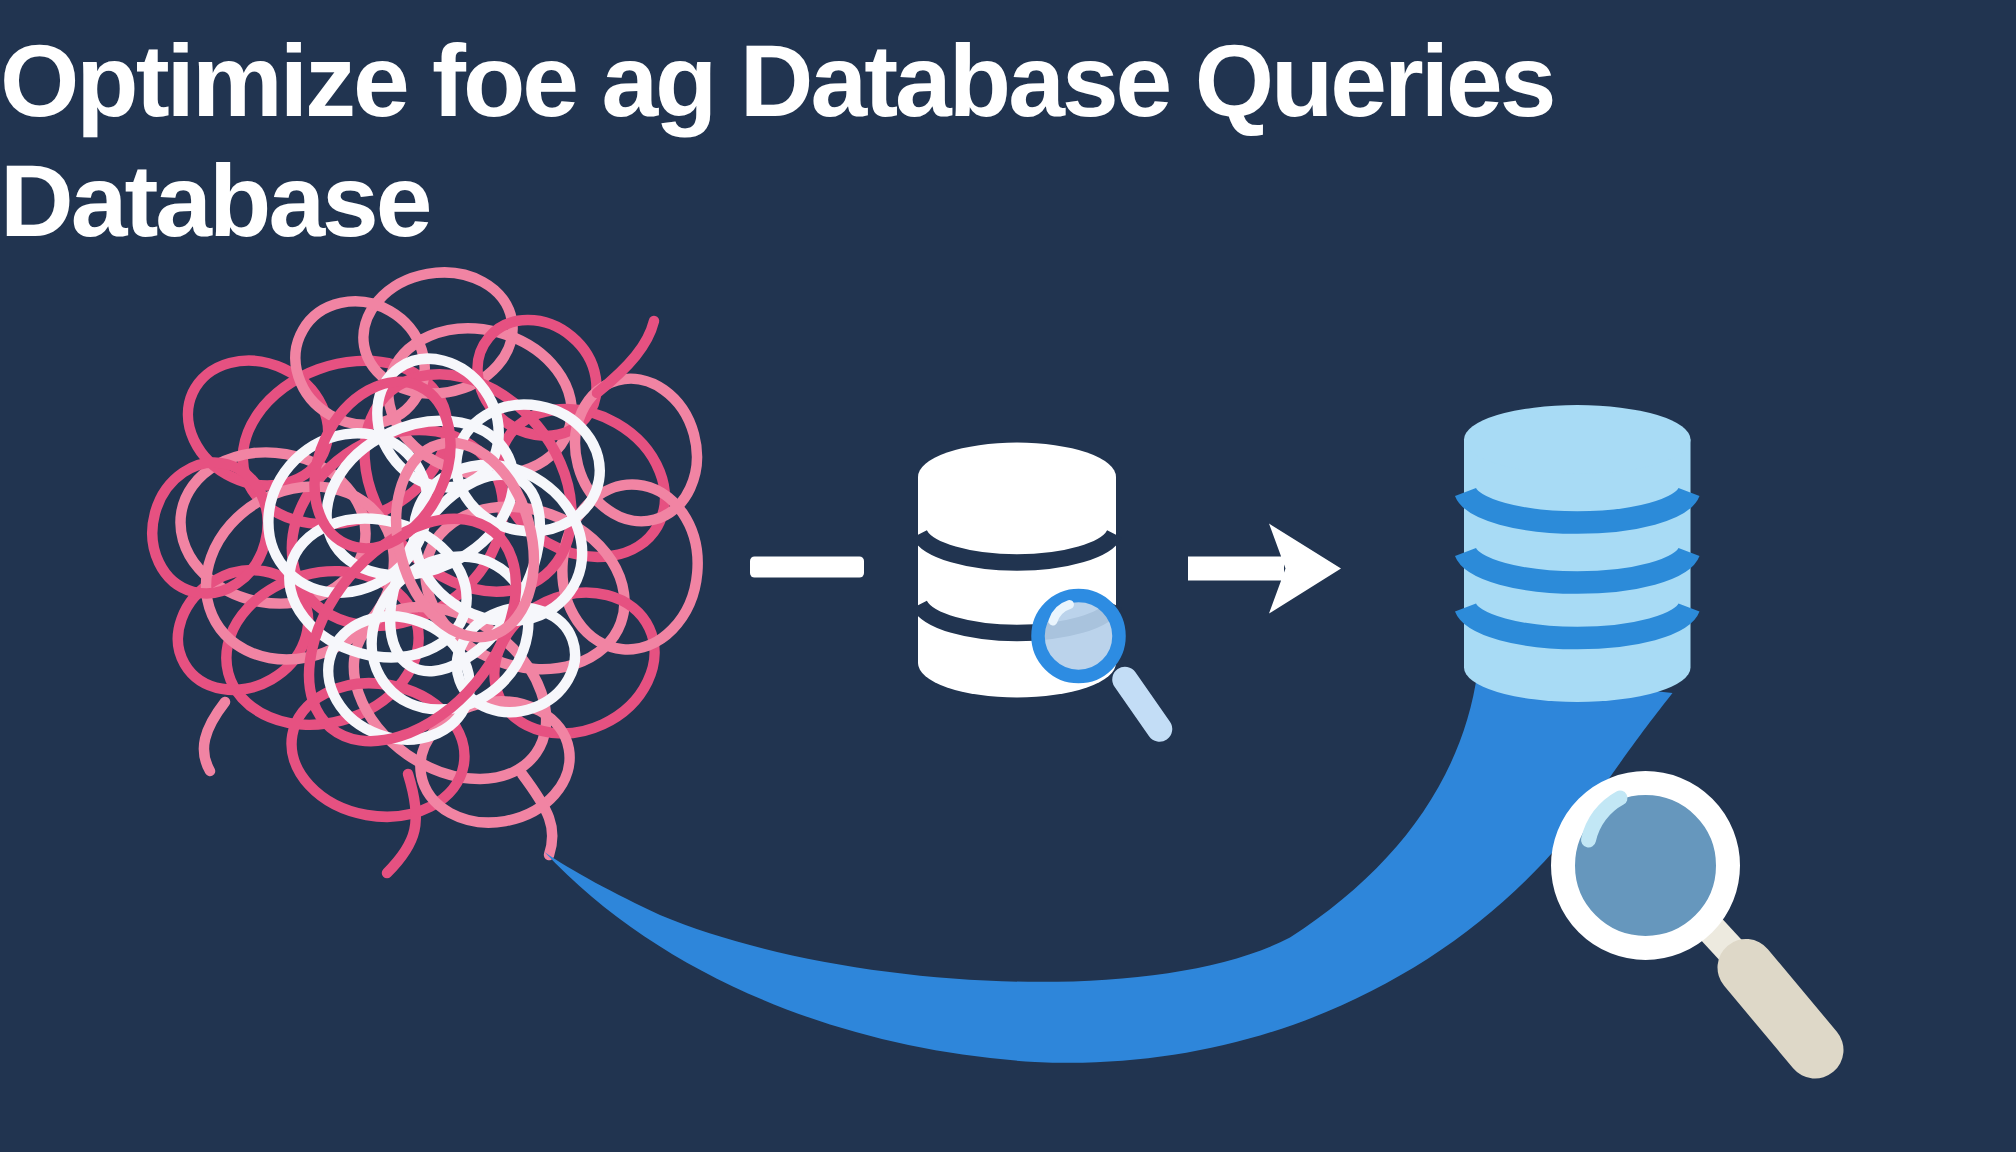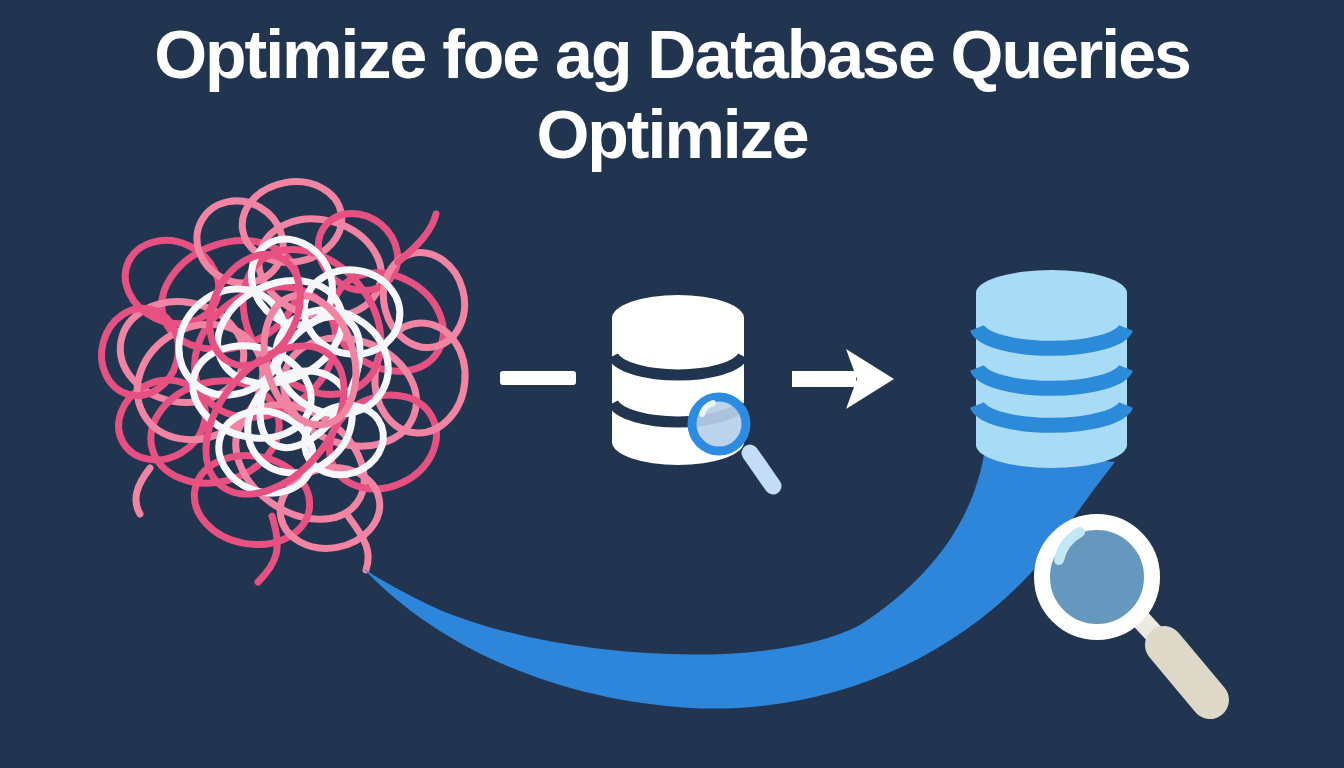--- a/index.html
+++ b/index.html
@@ -5,21 +5,21 @@
   html,body{margin:0;padding:0;}
   body{
     width:1344px;height:768px;overflow:hidden;
     background:var(--background,#213450);
     font-family:"Liberation Sans",sans-serif;
     position:relative;
   }
   .canvas{position:absolute;inset:0;}
   .title{
     position:absolute;top:14px;left:0;width:100%;
-    margin:0;text-align:center;z-index:2;
+    margin:0;z-index:2;
     color:var(--title-text,#ffffff);
     font-size:68px;line-height:80px;font-weight:700;letter-spacing:-2px;
   }
   .title .line{display:block;}
   .art{position:absolute;top:0;left:0;width:1344px;height:768px;z-index:1;}
 
   
   .loop{fill:none;stroke-width:7;stroke-linecap:round;}
   .p1{stroke:var(--scribble-pink,#e65181);}
   .p2{stroke:var(--scribble-pink-light,#f184a3);}
@@ -45,21 +45,21 @@
   .lg-conn{stroke:var(--handle-connector,#edeadf);stroke-width:20;stroke-linecap:butt;}
   .lg-handle{stroke:var(--handle-beige,#ded8c8);stroke-width:38;stroke-linecap:round;}
 </style>
 </head>
 <body>
 
 <main class="canvas">
 
   <h1 class="title">
     <span class="line">Optimize foe ag Database Queries</span>
-    <span class="line">Optimize</span>
+    <span class="line">Database</span>
   </h1>
 
   <svg class="art" viewBox="0 0 1344 768" aria-hidden="true">
 
     <g>
       <ellipse class="loop p1" cx="230" cy="295" rx="70" ry="52" transform="rotate(-20 230 295)"></ellipse>
       <ellipse class="loop p2" cx="320" cy="268" rx="62" ry="48" transform="rotate(15 320 268)"></ellipse>
       <ellipse class="loop p1" cx="388" cy="322" rx="58" ry="46" transform="rotate(30 388 322)"></ellipse>
       <ellipse class="loop p2" cx="182" cy="352" rx="62" ry="50" transform="rotate(10 182 352)"></ellipse>
       <ellipse class="loop p1" cx="265" cy="352" rx="75" ry="60" transform="rotate(-35 265 352)"></ellipse>

